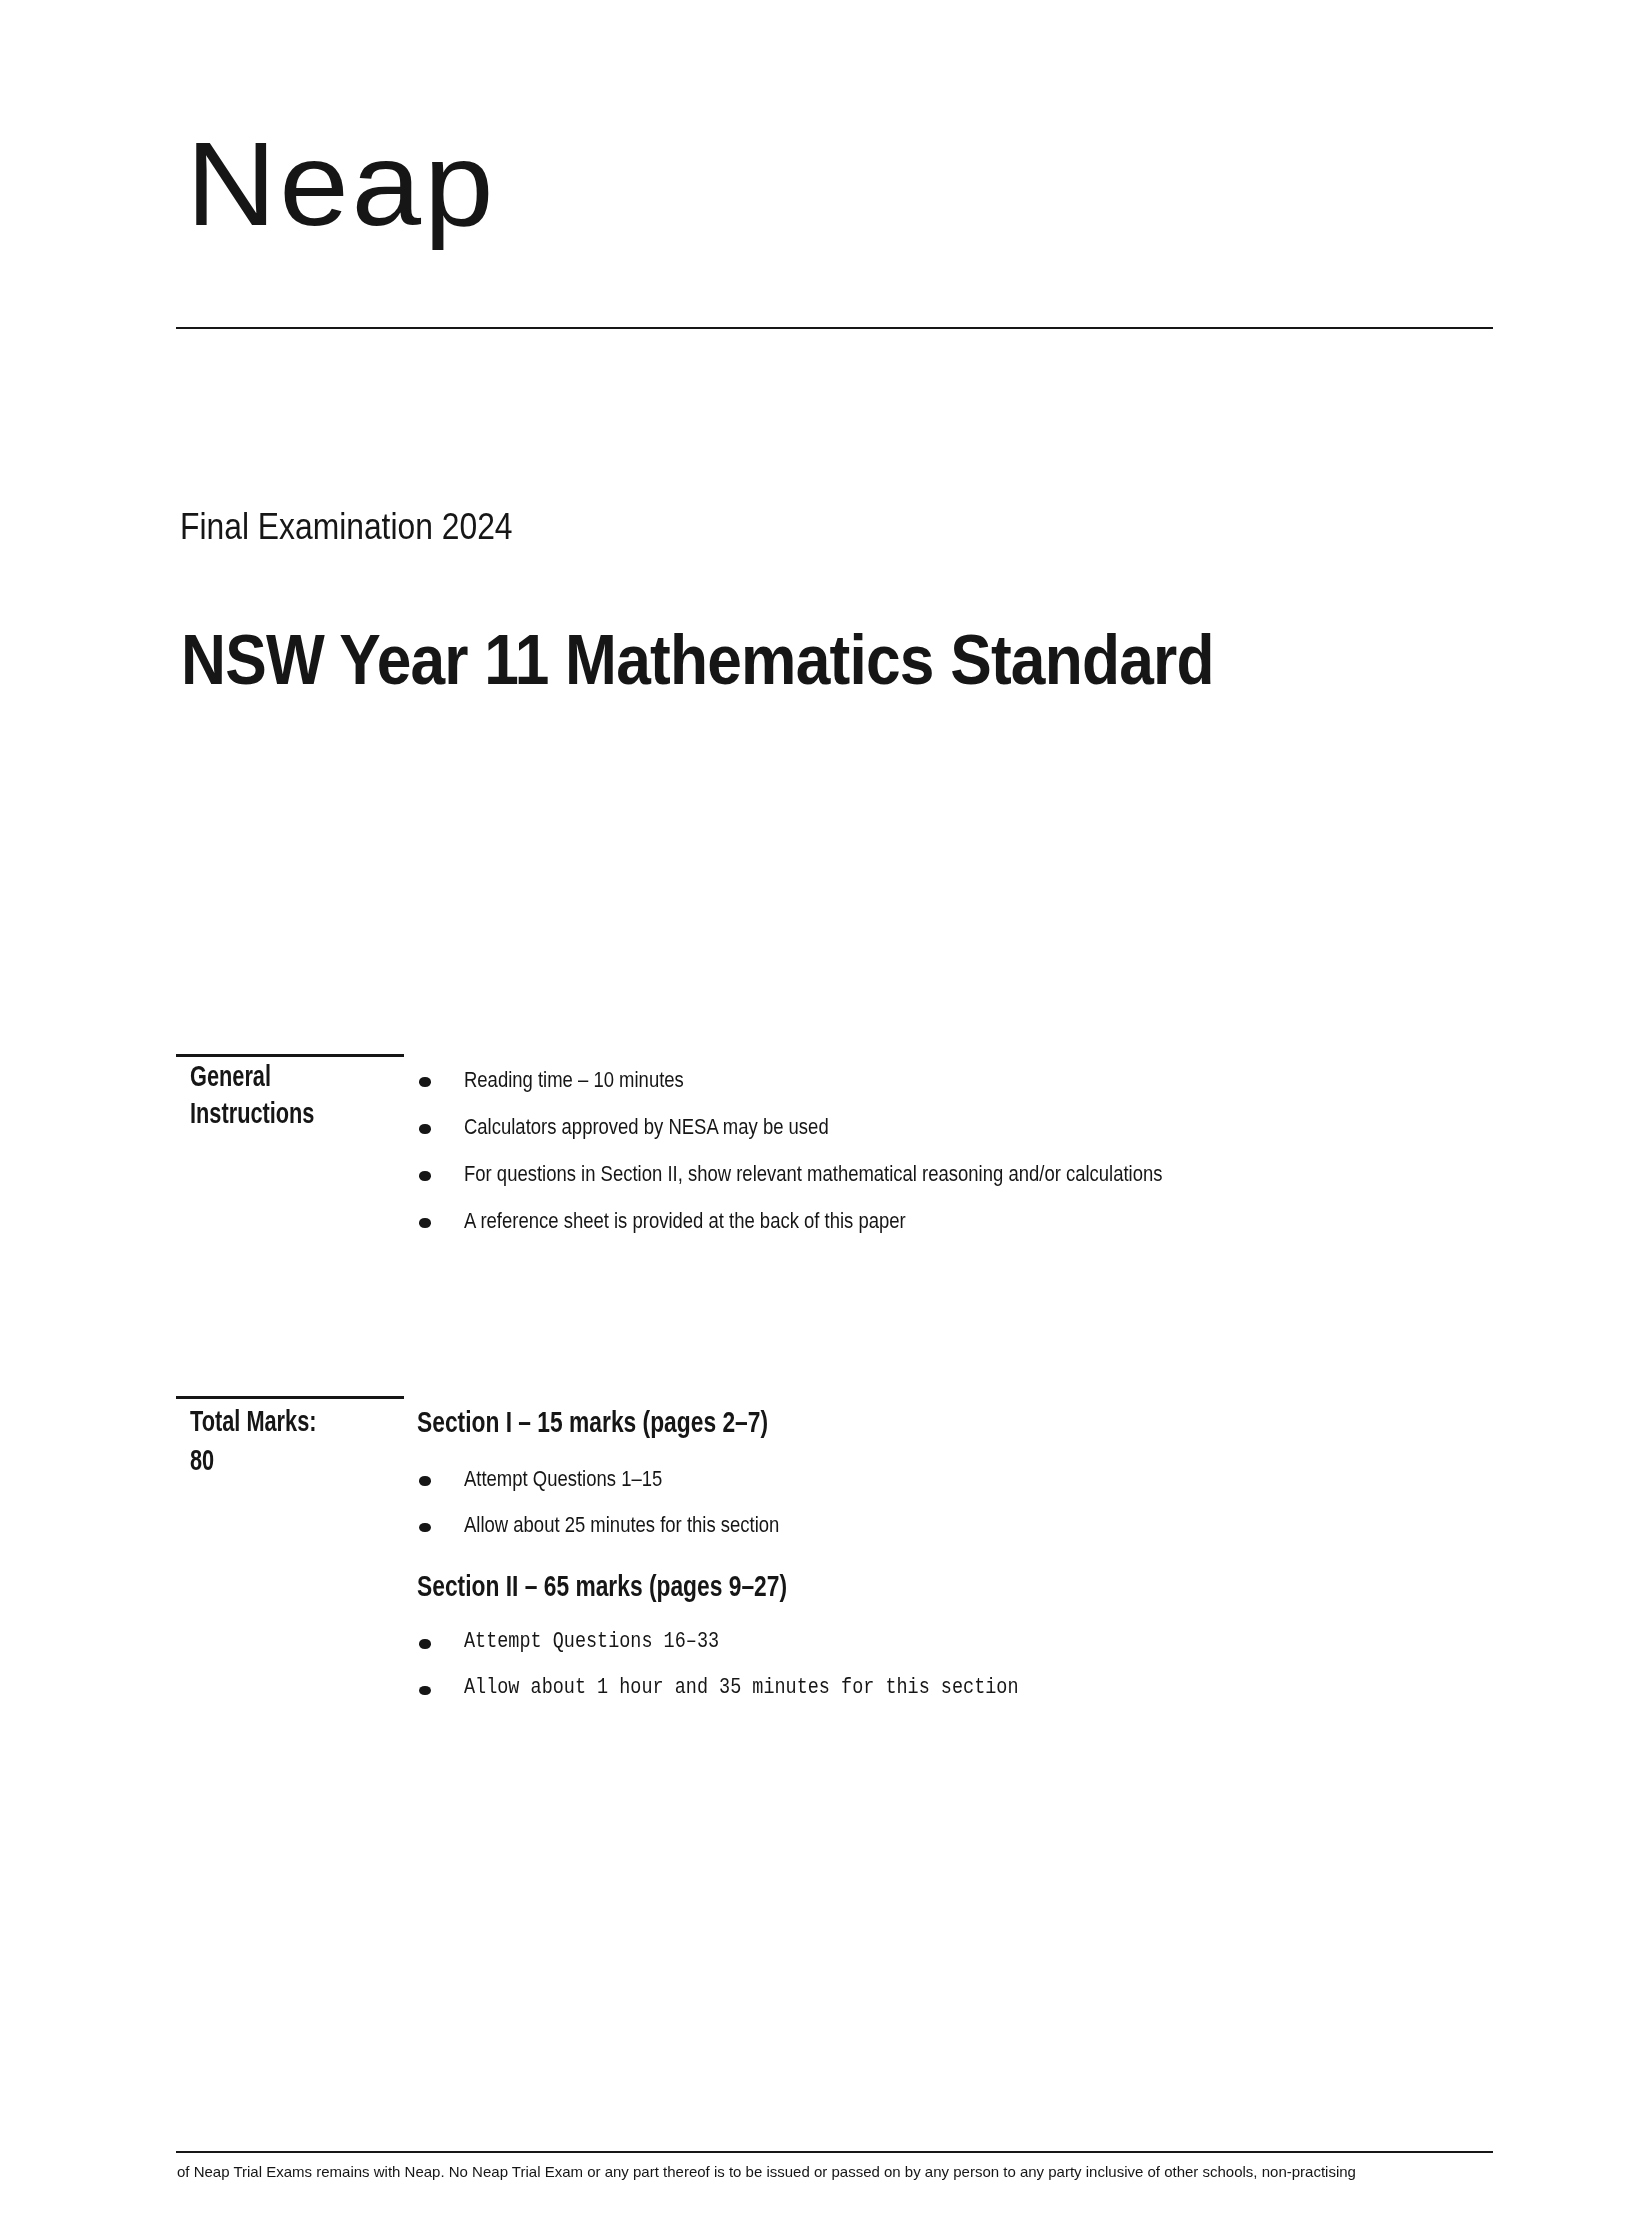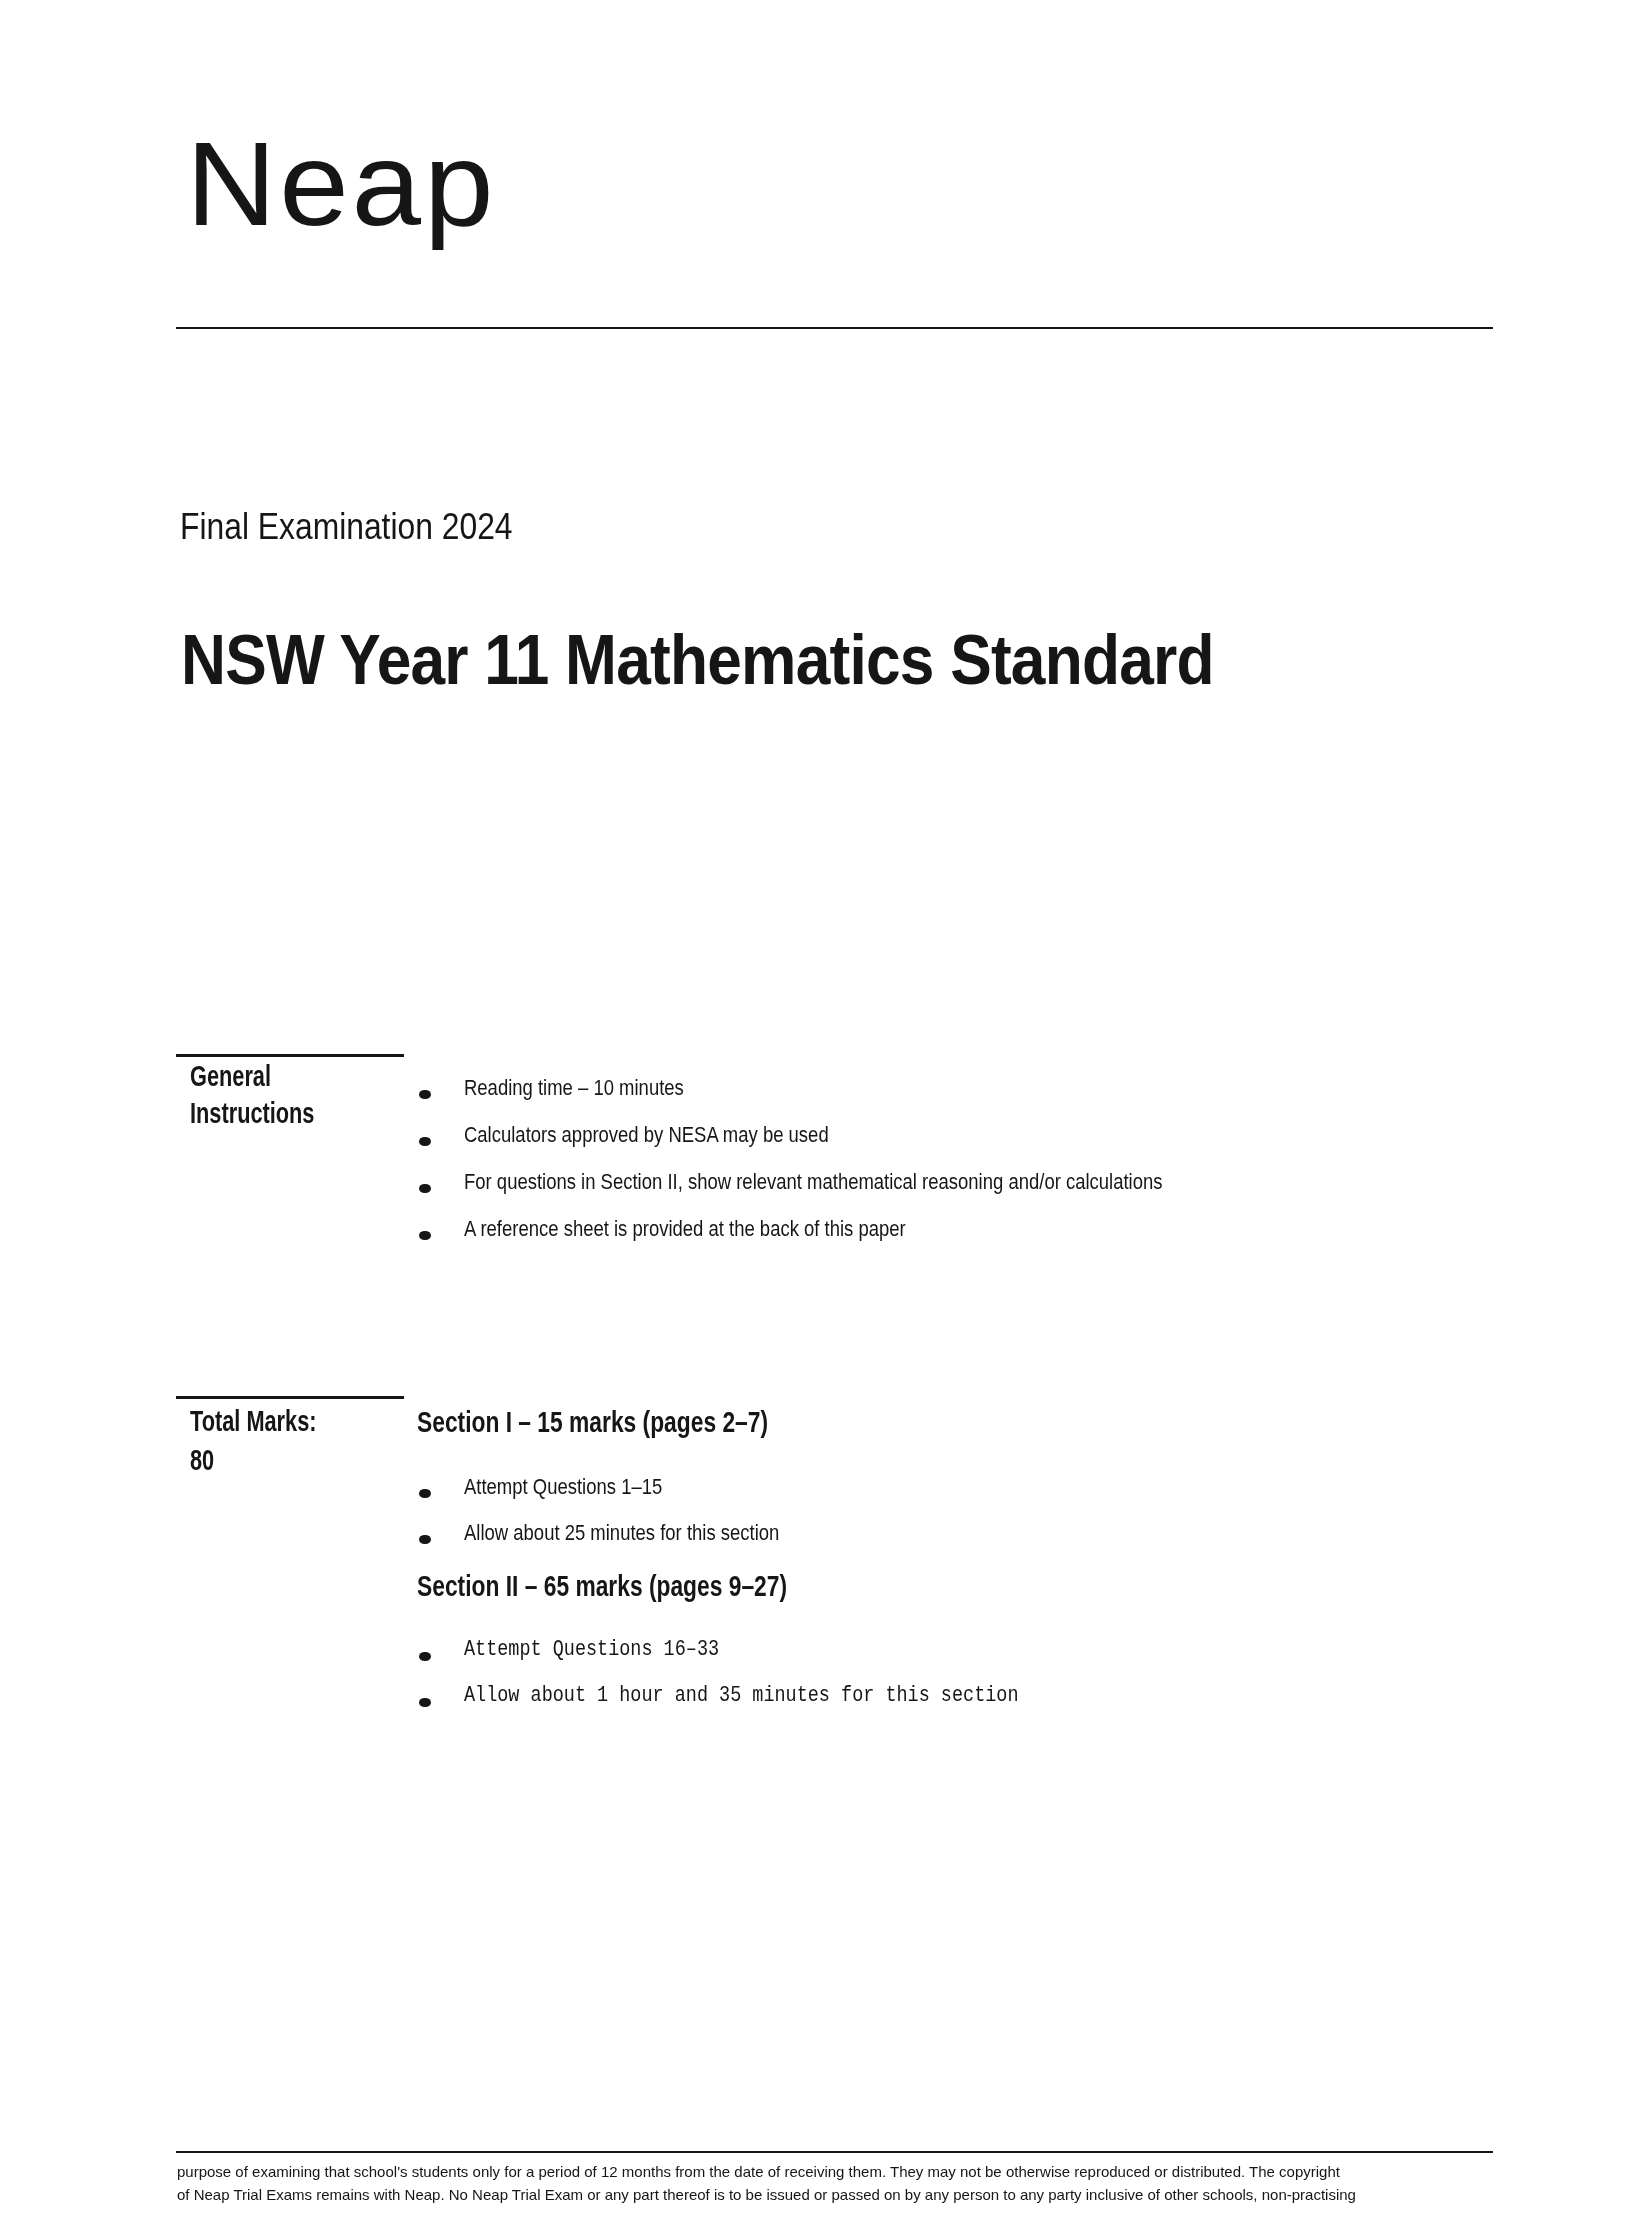--- a/index.html
+++ b/index.html
@@ -38,22 +38,22 @@
   .sec-heading{
     left:417px;
     font-size:30px;font-weight:700;
     transform:scaleX(0.76);transform-origin:left top;
   }
   ul.bullets{
     position:absolute;left:419px;
     margin:0;padding:0;list-style:none;
   }
   ul.bullets li{
-    display:flex;align-items:flex-end;
-    height:22px;margin:8px 0 25px 0;
+    display:flex;align-items:center;
+    height:22px;margin:0 0 25px 0;
   }
   ul.bullets.tight li{margin-bottom:24.4px;}
   .dot{
     width:11.5px;height:9.3px;border-radius:50%;
     background:#161616;flex:0 0 auto;
     margin:4px 33px 0 0;
   }
   .btxt{
     font-size:22px;line-height:22px;
     transform:scaleX(0.84);transform-origin:left top;
@@ -127,19 +127,18 @@
       </li>
     <li>
         <span class="dot"></span>
         <span class="btxt">Allow about 1 hour and 35 minutes for this section</span>
       </li>
   </ul>
 
   <div class="rule" style="left:176px;top:2151px;width:1317px;height:1.8px;"></div>
 
   <div class="abs legal">
-    <span class="lline">purpose of examining that school's students only for a period of 12 months from the date of receiving them. They may not be otherwise reproduced or distributed. The copyright</span>
     <span class="lline">of Neap Trial Exams remains with Neap. No Neap Trial Exam or any part thereof is to be issued or passed on by any person to any party inclusive of other schools, non-practising</span>
 
   </div>
 
 </div>
 
 
 </body></html>

